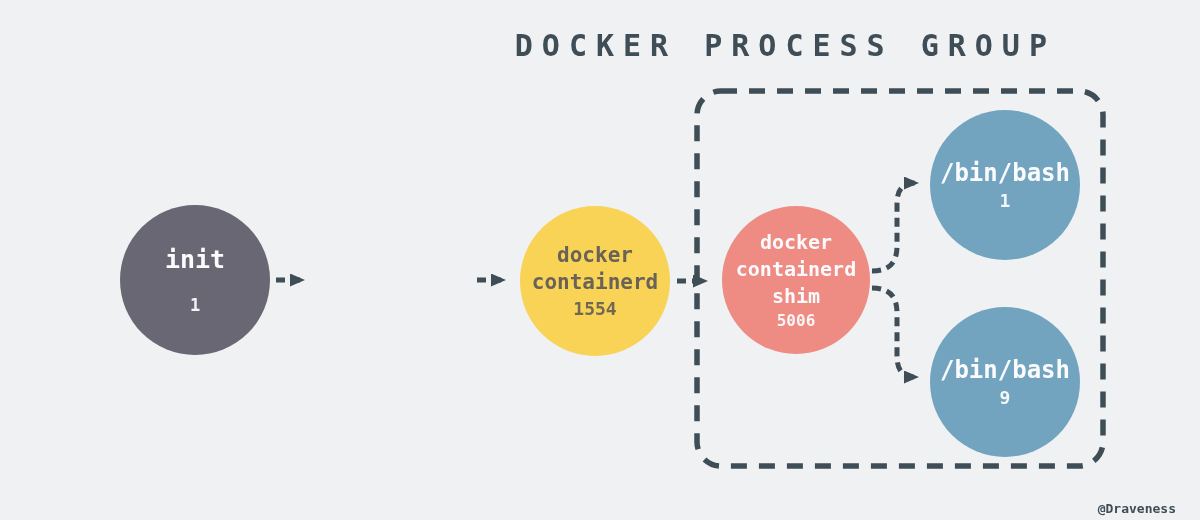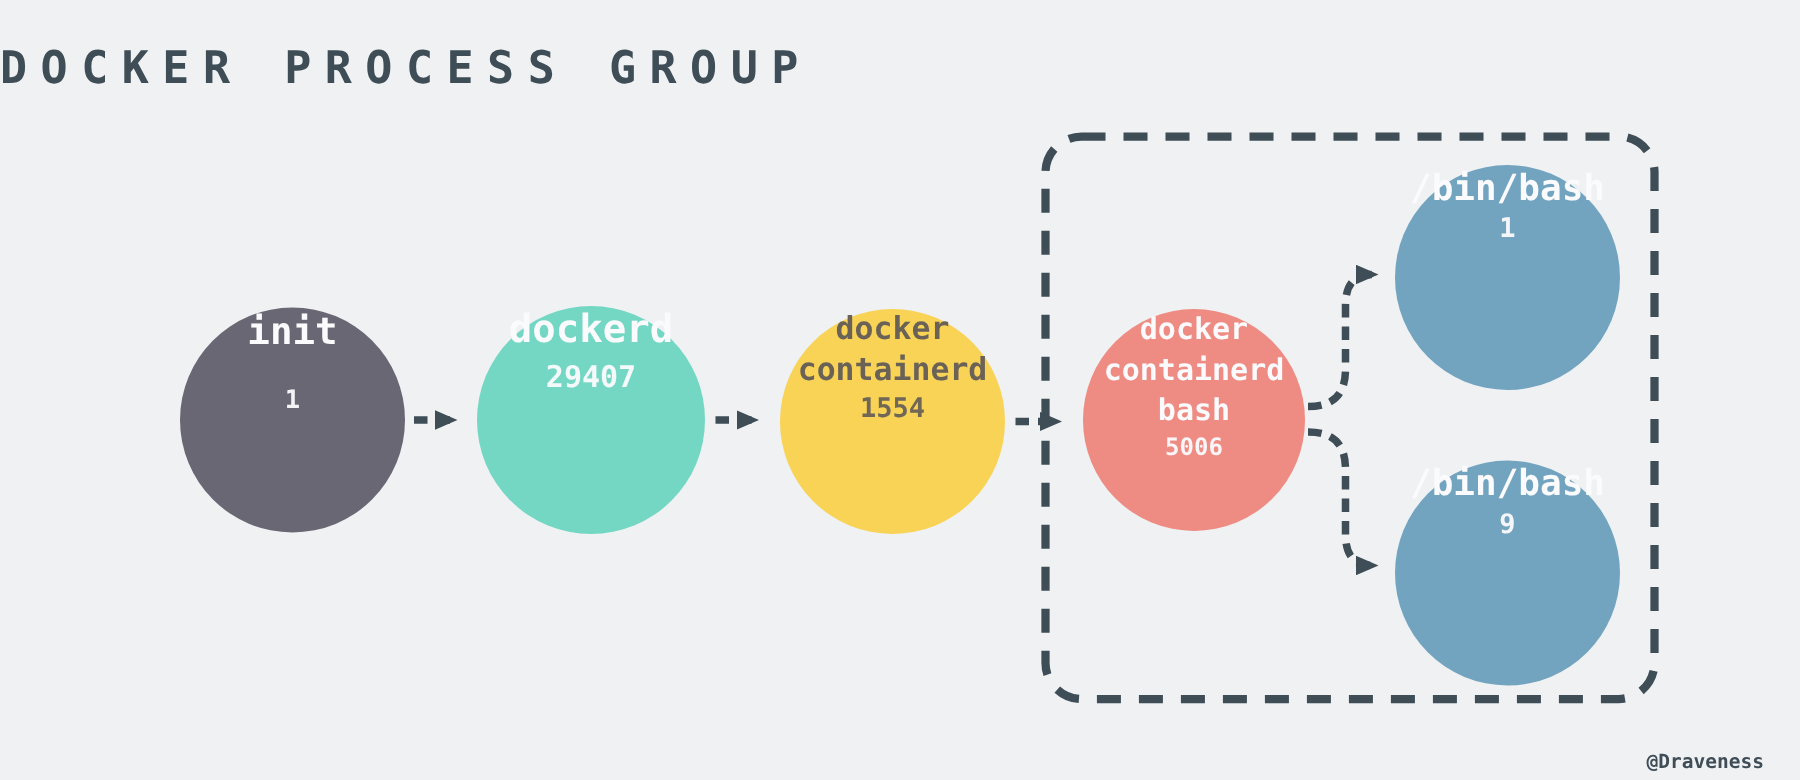--- a/index.html
+++ b/index.html
@@ -23,21 +23,21 @@
     position: relative;
     width: 1200px;
     height: 520px;
     background: var(--background);
   }
   .diagram-title {
     position: absolute;
     top: 28px;
     left: 0;
     width: 1056px;
-    text-align: left;
+    text-align: right;
     font-size: 30px;
     font-weight: bold;
     letter-spacing: 9px;
     color: var(--slate);
   }
   svg.connectors {
     position: absolute;
     top: 0; left: 0;
     width: 1200px; height: 520px;
   }
@@ -53,20 +53,21 @@
     stroke-width: 5.5;
     stroke-dasharray: 16 12;
   }
   .arrow-head { fill: var(--slate); }
   .node {
     position: absolute;
     border-radius: 50%;
     display: flex;
     flex-direction: column;
     align-items: center;
+    justify-content: center;
     text-align: center;
     font-weight: bold;
     line-height: 1.3;
   }
   .node .pid { font-weight: bold; opacity: 0.95; }
   .node-init {
     left: 120px; top: 205px; width: 150px; height: 150px;
     background: var(--init); color: var(--light-text);
     font-size: 25px;
     gap: 18px;
@@ -148,35 +149,31 @@
     <path class="dash-line" d="M 872 271 C 890 271 897 262 897 246 L 897 204 C 897 188 904 183 916 183 L 917 183" marker-end="url(#arrow)"></path>
 
     <path class="dash-line" d="M 872 288 C 890 288 897 297 897 313 L 897 356 C 897 372 904 377 916 377 L 917 377" marker-end="url(#arrow)"></path>
   </svg>
 
   <div class="node node-init">
     <span>init</span>
     <span class="pid">1</span>
   </div>
 
-  <div class="node node-dockerd">
-    <span>dockerd</span>
-    <span class="pid">29407</span>
-  </div>
 
   <div class="node node-containerd">
     <span>docker</span>
     <span>containerd</span>
     <span class="pid">1554</span>
   </div>
 
   <div class="node node-shim">
     <span>docker</span>
     <span>containerd</span>
-    <span>bash</span>
+    <span>shim</span>
     <span class="pid">5006</span>
   </div>
 
   <div class="node node-bash1">
     <span>/bin/bash</span>
     <span class="pid">1</span>
   </div>
 
   <div class="node node-bash9">
     <span>/bin/bash</span>

